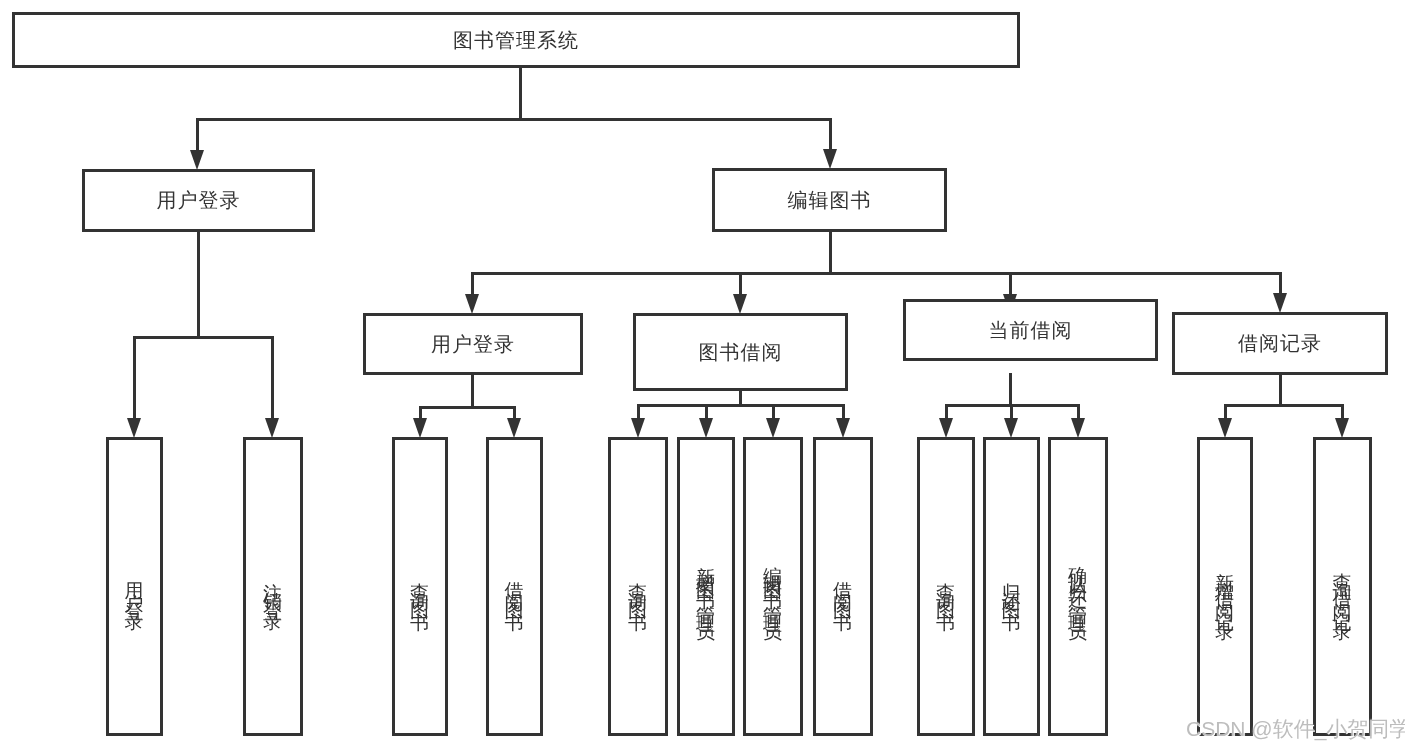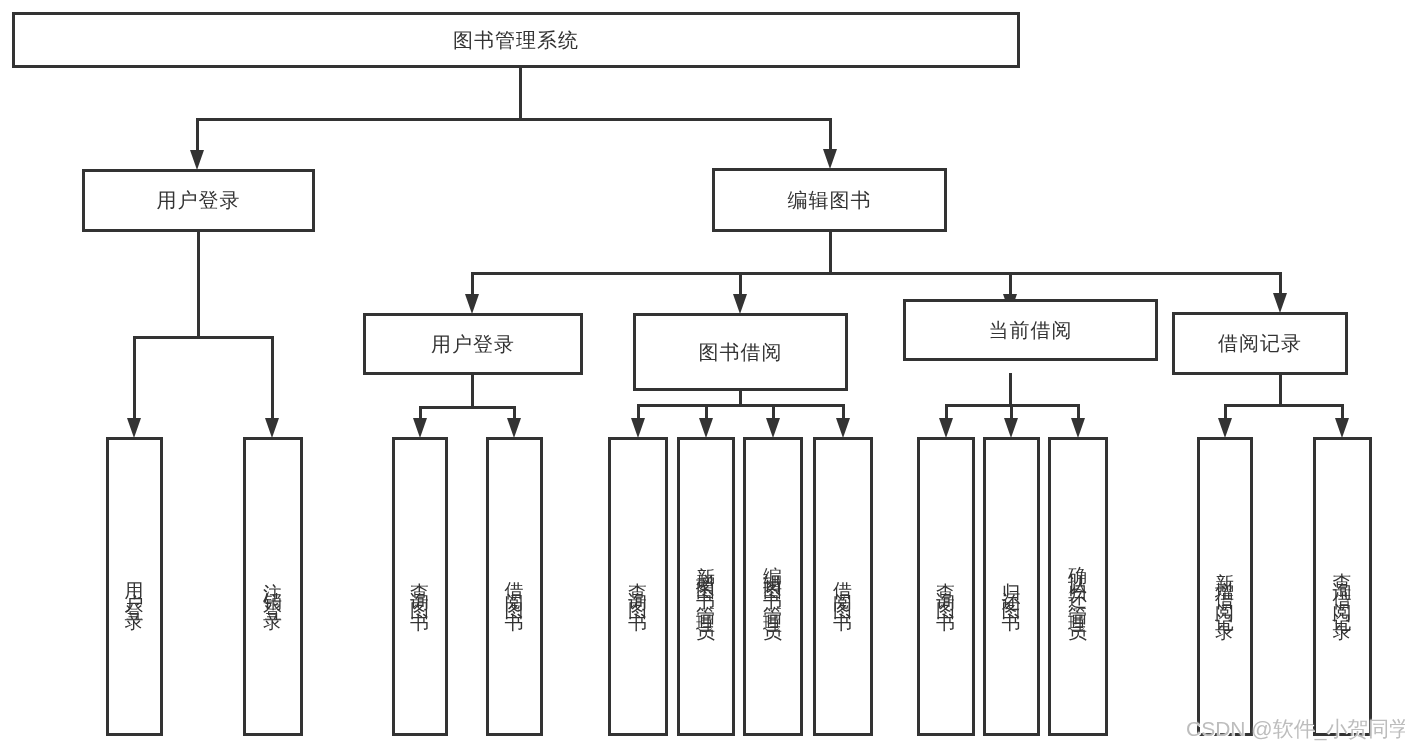--- a/index.html
+++ b/index.html
@@ -68,21 +68,21 @@
 <div id="canvas">
 
   <div class="node" style="left:12px;top:12px;width:1008px;height:56px">图书管理系统</div>
 
   <div class="node" style="left:82px;top:169px;width:233px;height:63px">用户登录</div>
   <div class="node" style="left:712px;top:168px;width:235px;height:64px">编辑图书</div>
 
   <div class="node" style="left:363px;top:313px;width:220px;height:62px">用户登录</div>
   <div class="node" style="left:633px;top:313px;width:215px;height:78px">图书借阅</div>
   <div class="node" style="left:903px;top:299px;width:255px;height:62px">当前借阅</div>
-  <div class="node" style="left:1172px;top:312px;width:176px;height:63px">借阅记录</div>
+  <div class="node" style="left:1172px;top:312px;width:216px;height:63px">借阅记录</div>
 
   <div class="leaf" style="left:106px;width:57px">用户登录</div>
   <div class="leaf" style="left:243px;width:60px">注销登录</div>
 
   <div class="leaf" style="left:392px;width:56px">查询图书</div>
   <div class="leaf" style="left:486px;width:57px">借阅图书</div>
 
   <div class="leaf" style="left:608px;width:60px">查询图书</div>
   <div class="leaf long" style="left:677px;width:58px">新增图书（管理员）</div>
   <div class="leaf long" style="left:743px;width:60px">编辑图书（管理员）</div>

